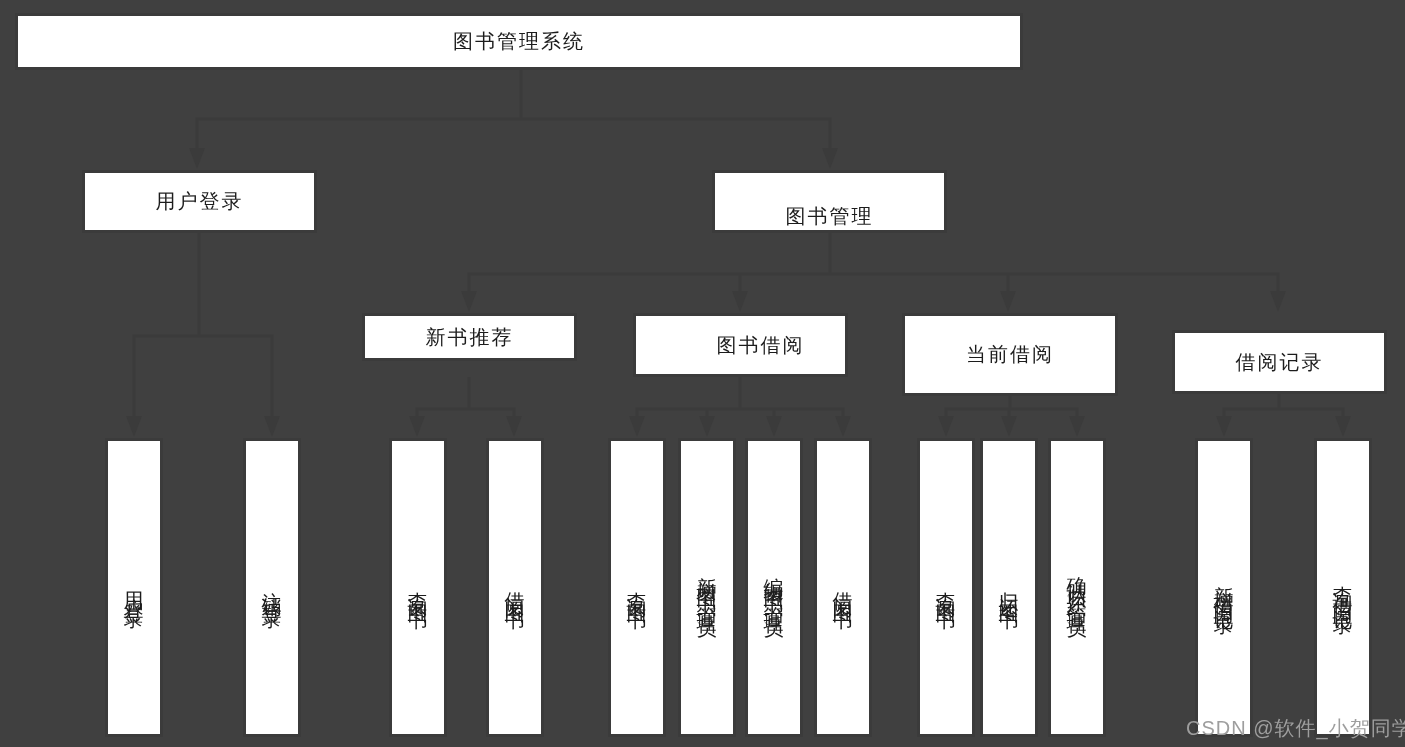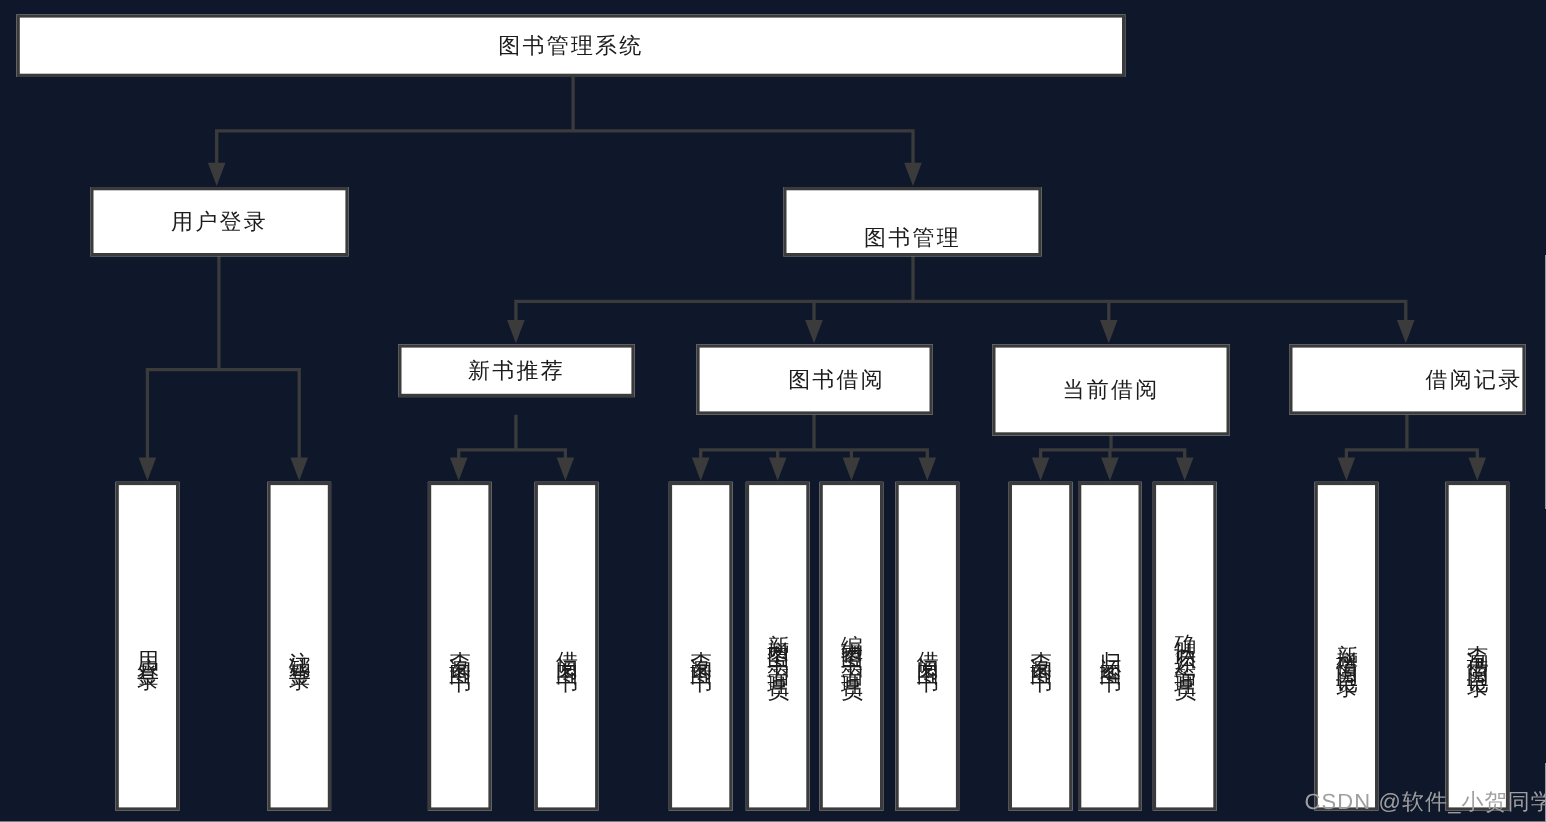--- a/index.html
+++ b/index.html
@@ -1,20 +1,20 @@
 <!DOCTYPE html>
 <html><head>
 <meta charset="utf-8">
 <style>
   html, body { margin: 0; padding: 0; background: #ffffff; }
   #stage {
     position: relative;
     width: 1405px;
     height: 747px;
-    background: #0f172a;
+    background: #404040;
     font-family: "Liberation Sans", "DejaVu Sans", sans-serif;
     overflow: hidden;
   }
   #connectors { position: absolute; left: 0; top: 0; }
   .node {
     position: absolute;
     box-sizing: border-box;
     border: 3px solid #3b3b3b;
     background: #ffffff;
     display: flex;
@@ -110,21 +110,21 @@
 
   <div class="node hnode" style="left:362px; top:313px; width:215px; height:48px;">
     <span>新书推荐</span>
   </div>
   <div class="node hnode" style="left:633px; top:313px; width:215px; height:64px;padding-left:40px;">
     <span>图书借阅</span>
   </div>
   <div class="node hnode" style="left:902px; top:313px; width:216px; height:83px;">
     <span>当前借阅</span>
   </div>
-  <div class="node hnode" style="left:1172px; top:313px; width:215px; height:64px;justify-content:flex-end;">
+  <div class="node hnode" style="left:1172px; top:330px; width:215px; height:64px;">
     <span>借阅记录</span>
   </div>
 
   <div class="node leaf" style="left:105px;">
     <span class="vtext">用户登录</span>
   </div>
   <div class="node leaf" style="left:243px;">
     <span class="vtext">注销登录</span>
   </div>
 

